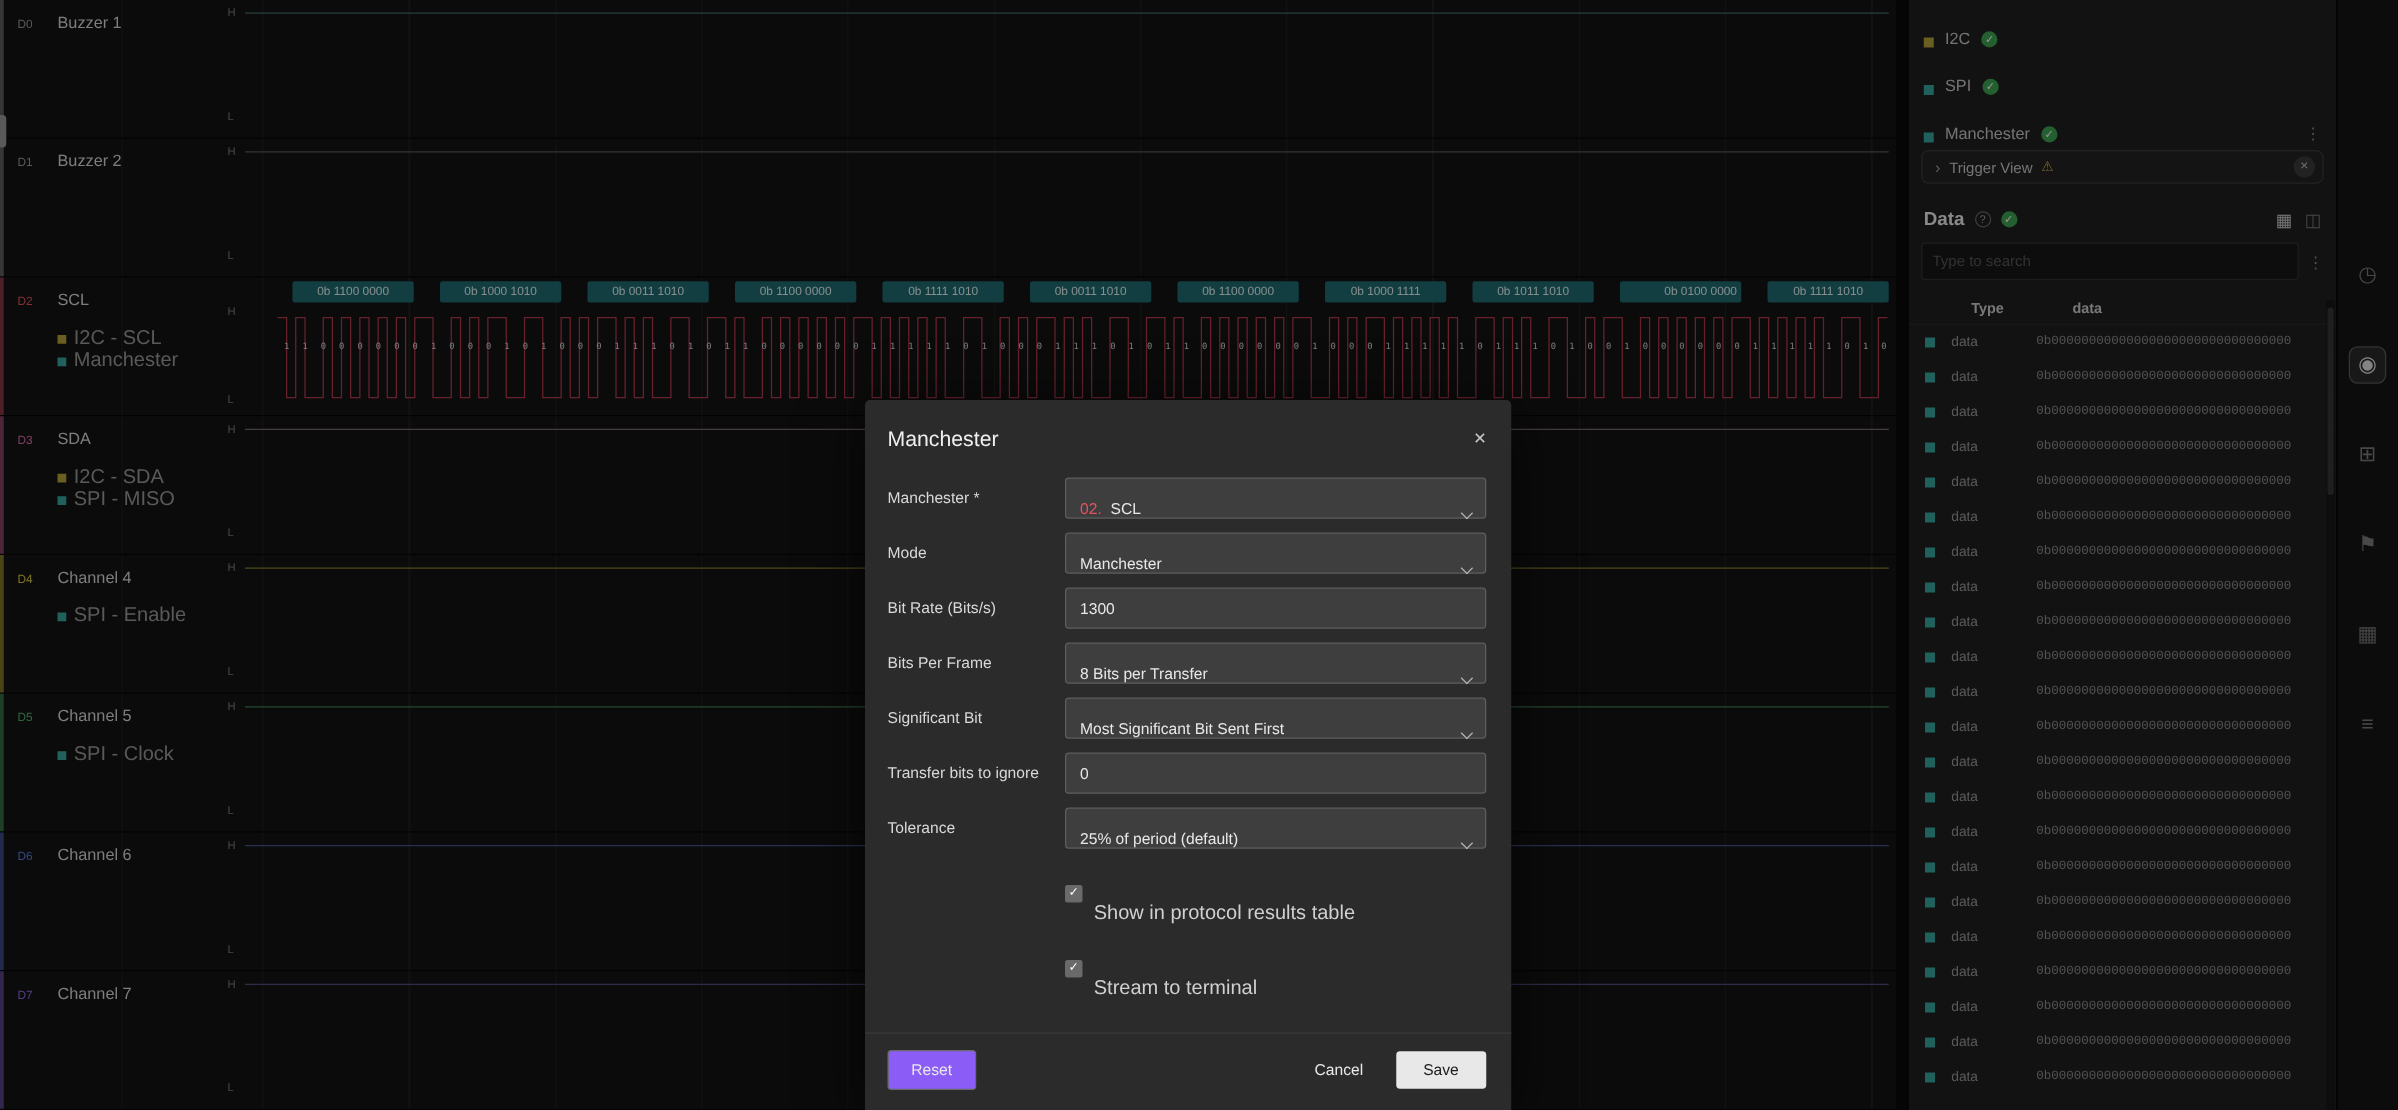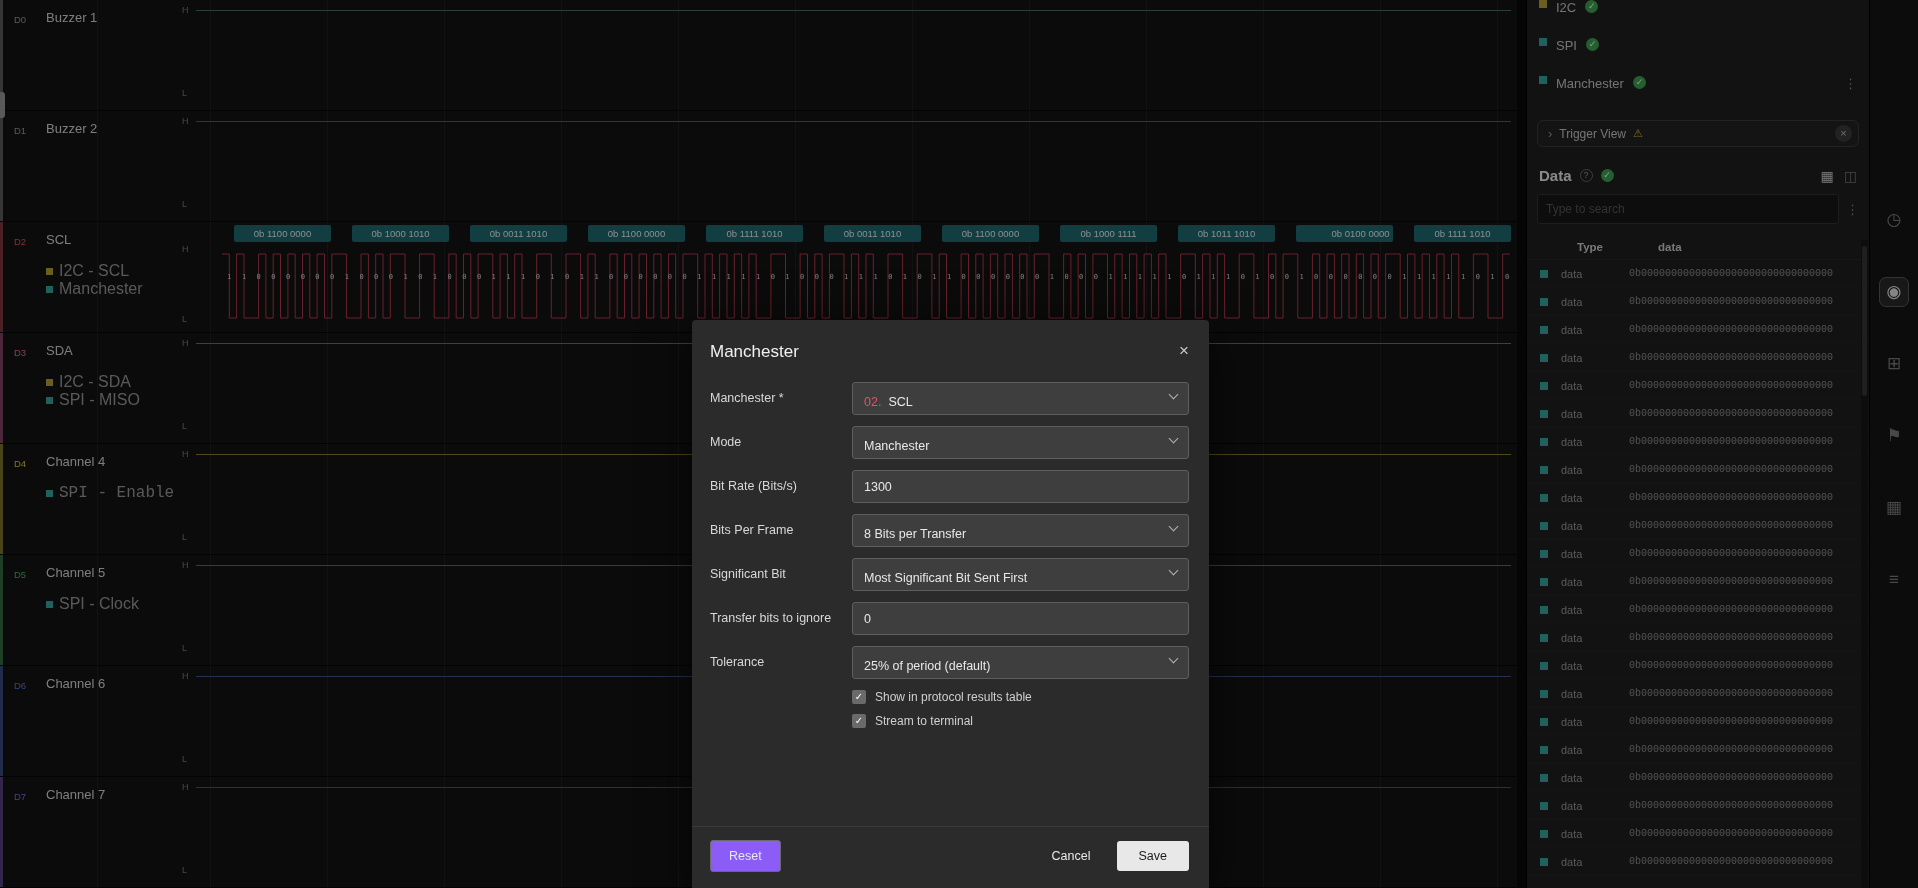--- a/index.html
+++ b/index.html
@@ -26,21 +26,21 @@
          font-size:9.5px; line-height:17px; text-align:center; border-radius:2px; overflow:hidden; white-space:nowrap; }
   .bits { position:absolute; left:222px; width:1292px; top:50px; height:10px; display:flex; }
   .bits span { flex:1; text-align:center; font-size:7px; line-height:10px; color:#d6d6d6;
          font-family:"DejaVu Sans Mono", monospace; }
   .pane-grip { position:absolute; left:0; top:92px; width:5px; height:26px; background:#9a9a9a;
          border-radius:0 3px 3px 0; z-index:5; }
 
   
   .sidebar { position:absolute; left:1526px; top:0; width:343px; height:888px; background:#1f1f1f;
              border-left:1px solid #000; }
-  .an-row { height:38px; display:flex; align-items:flex-start; padding:0 12px; gap:9px; }
+  .an-row { height:38px; display:flex; align-items:flex-end; padding:0 12px; gap:9px; }
   .an-square { width:8px; height:8px; flex:none; }
   .an-name { font-size:13px; color:#c8c8c8; }
   .check-badge { width:13px; height:13px; border-radius:50%; background:#3da452; color:#fff;
                  font-size:9px; line-height:13px; text-align:center; flex:none; }
   .kebab { margin-left:auto; color:#8a8a8a; font-size:13px; }
   .trigger-pill { margin:6px 10px 10px; height:27px; border:1px solid #3c3c3c; background:#242424;
                   border-radius:6px; display:flex; align-items:center; gap:7px; padding:0 6px 0 10px; }
   .tp-chev { color:#9a9a9a; font-size:13px; }
   .tp-label { font-size:12px; color:#c8c8c8; }
   .tp-warn { color:#d8b33a; font-size:11px; }
@@ -80,30 +80,30 @@
   .modal { position:absolute; left:692px; top:320px; width:517px; height:568px; background:#2b2b2b;
            border-radius:4px 4px 0 0; z-index:50; box-shadow:0 10px 50px rgba(0,0,0,.65); }
   .m-head { display:flex; align-items:flex-start; justify-content:space-between; padding:22px 20px 16px 18px; }
   .m-title { font-size:17px; color:#f0f0f0; font-weight:500; }
   .m-close { color:#c8c8c8; font-size:17px; line-height:17px; cursor:pointer; }
   .m-body { padding:4px 20px 0 18px; }
   .field-row { display:flex; align-items:center; margin-bottom:11px; min-height:33px; }
   .field-label { width:142px; padding-right:10px; font-size:12.5px; color:#d8d8d8; line-height:1.25; }
   .control { width:337px; height:33px; background:#3e3e3e; border:1px solid #5e5e5e; border-radius:3px;
              color:#e8e8e8; font-size:12.5px; }
-  .select { display:flex; align-items:flex-start; justify-content:space-between; padding:12px 11px; cursor:pointer; }
+  .select { display:flex; align-items:flex-end; justify-content:space-between; padding:0 11px; cursor:pointer; }
   .sel-val { display:flex; align-items:center; }
   .sel-prefix { color:#e05561; margin-right:7px; }
   .chev { width:7px; height:7px; border-left:1.5px solid #b5b5b5; border-bottom:1.5px solid #b5b5b5;
           transform:rotate(-45deg); margin-top:-4px; flex:none; }
   input.control { padding:0 11px; outline:none; font-family:"Liberation Sans",sans-serif; }
   .cb-row { display:flex; align-items:center; gap:9px; margin:0 0 10px 142px; }
   .cb-box { width:14px; height:14px; background:#6a6a6a; border-radius:2px; color:#fff; font-size:10px;
             line-height:14px; text-align:center; cursor:pointer; }
-  .cb-label { font-size:12px; color:#d0d0d0; }
+  .cb-label { font-size:16px; color:#d0d0d0;margin-top:32px; }
   .m-foot { position:absolute; left:0; right:0; bottom:0; display:flex; align-items:center;
             padding:13px 20px 16px 18px; border-top:1px solid #3a3a3a; }
   .btn { border-radius:3px; font-size:12.5px; cursor:pointer; font-family:"Liberation Sans",sans-serif; }
   .btn-reset { background:#8b5cf6; border:1px solid #6a6a6a; color:#e8e8e8; padding:8px 18px; }
   .btn-cancel { background:transparent; border:none; color:#e8e8e8; margin-left:auto; margin-right:12px; padding:8px 14px; }
   .btn-save { background:#e8e8e8; border:none; color:#1c1c1c; padding:8px 22px; }
 </style>
 </head>
 <body>
 
@@ -253,21 +253,21 @@
           <span class="sq" style="background: rgb(58, 168, 160);"></span>
           <span class="sub-label">SPI - MISO</span>
         </div>
         <span class="hl" style="top: 5px;">H</span>
         <span class="hl" style="bottom: 12px;">L</span>
         <div class="flat-line" style="background: rgb(122, 106, 112);"></div>
       </div>
       <div class="channel-row" style="--ch: #d8c83c;">
         <span class="ch-id">D4</span>
         <span class="ch-name">Channel 4</span>
-        <div class="ch-sub" style="top: 40px; font-family: Liberation Mono, monospace;">
+        <div class="ch-sub" style="top: 40px;">
           <span class="sq" style="background: rgb(58, 168, 160);"></span>
           <span class="sub-label">SPI - Enable</span>
         </div>
         <span class="hl" style="top: 5px;">H</span>
         <span class="hl" style="bottom: 12px;">L</span>
         <div class="flat-line" style="background: rgb(138, 127, 46);"></div>
       </div>
       <div class="channel-row" style="--ch: #4fb36a;">
         <span class="ch-id">D5</span>
         <span class="ch-name">Channel 5</span>

